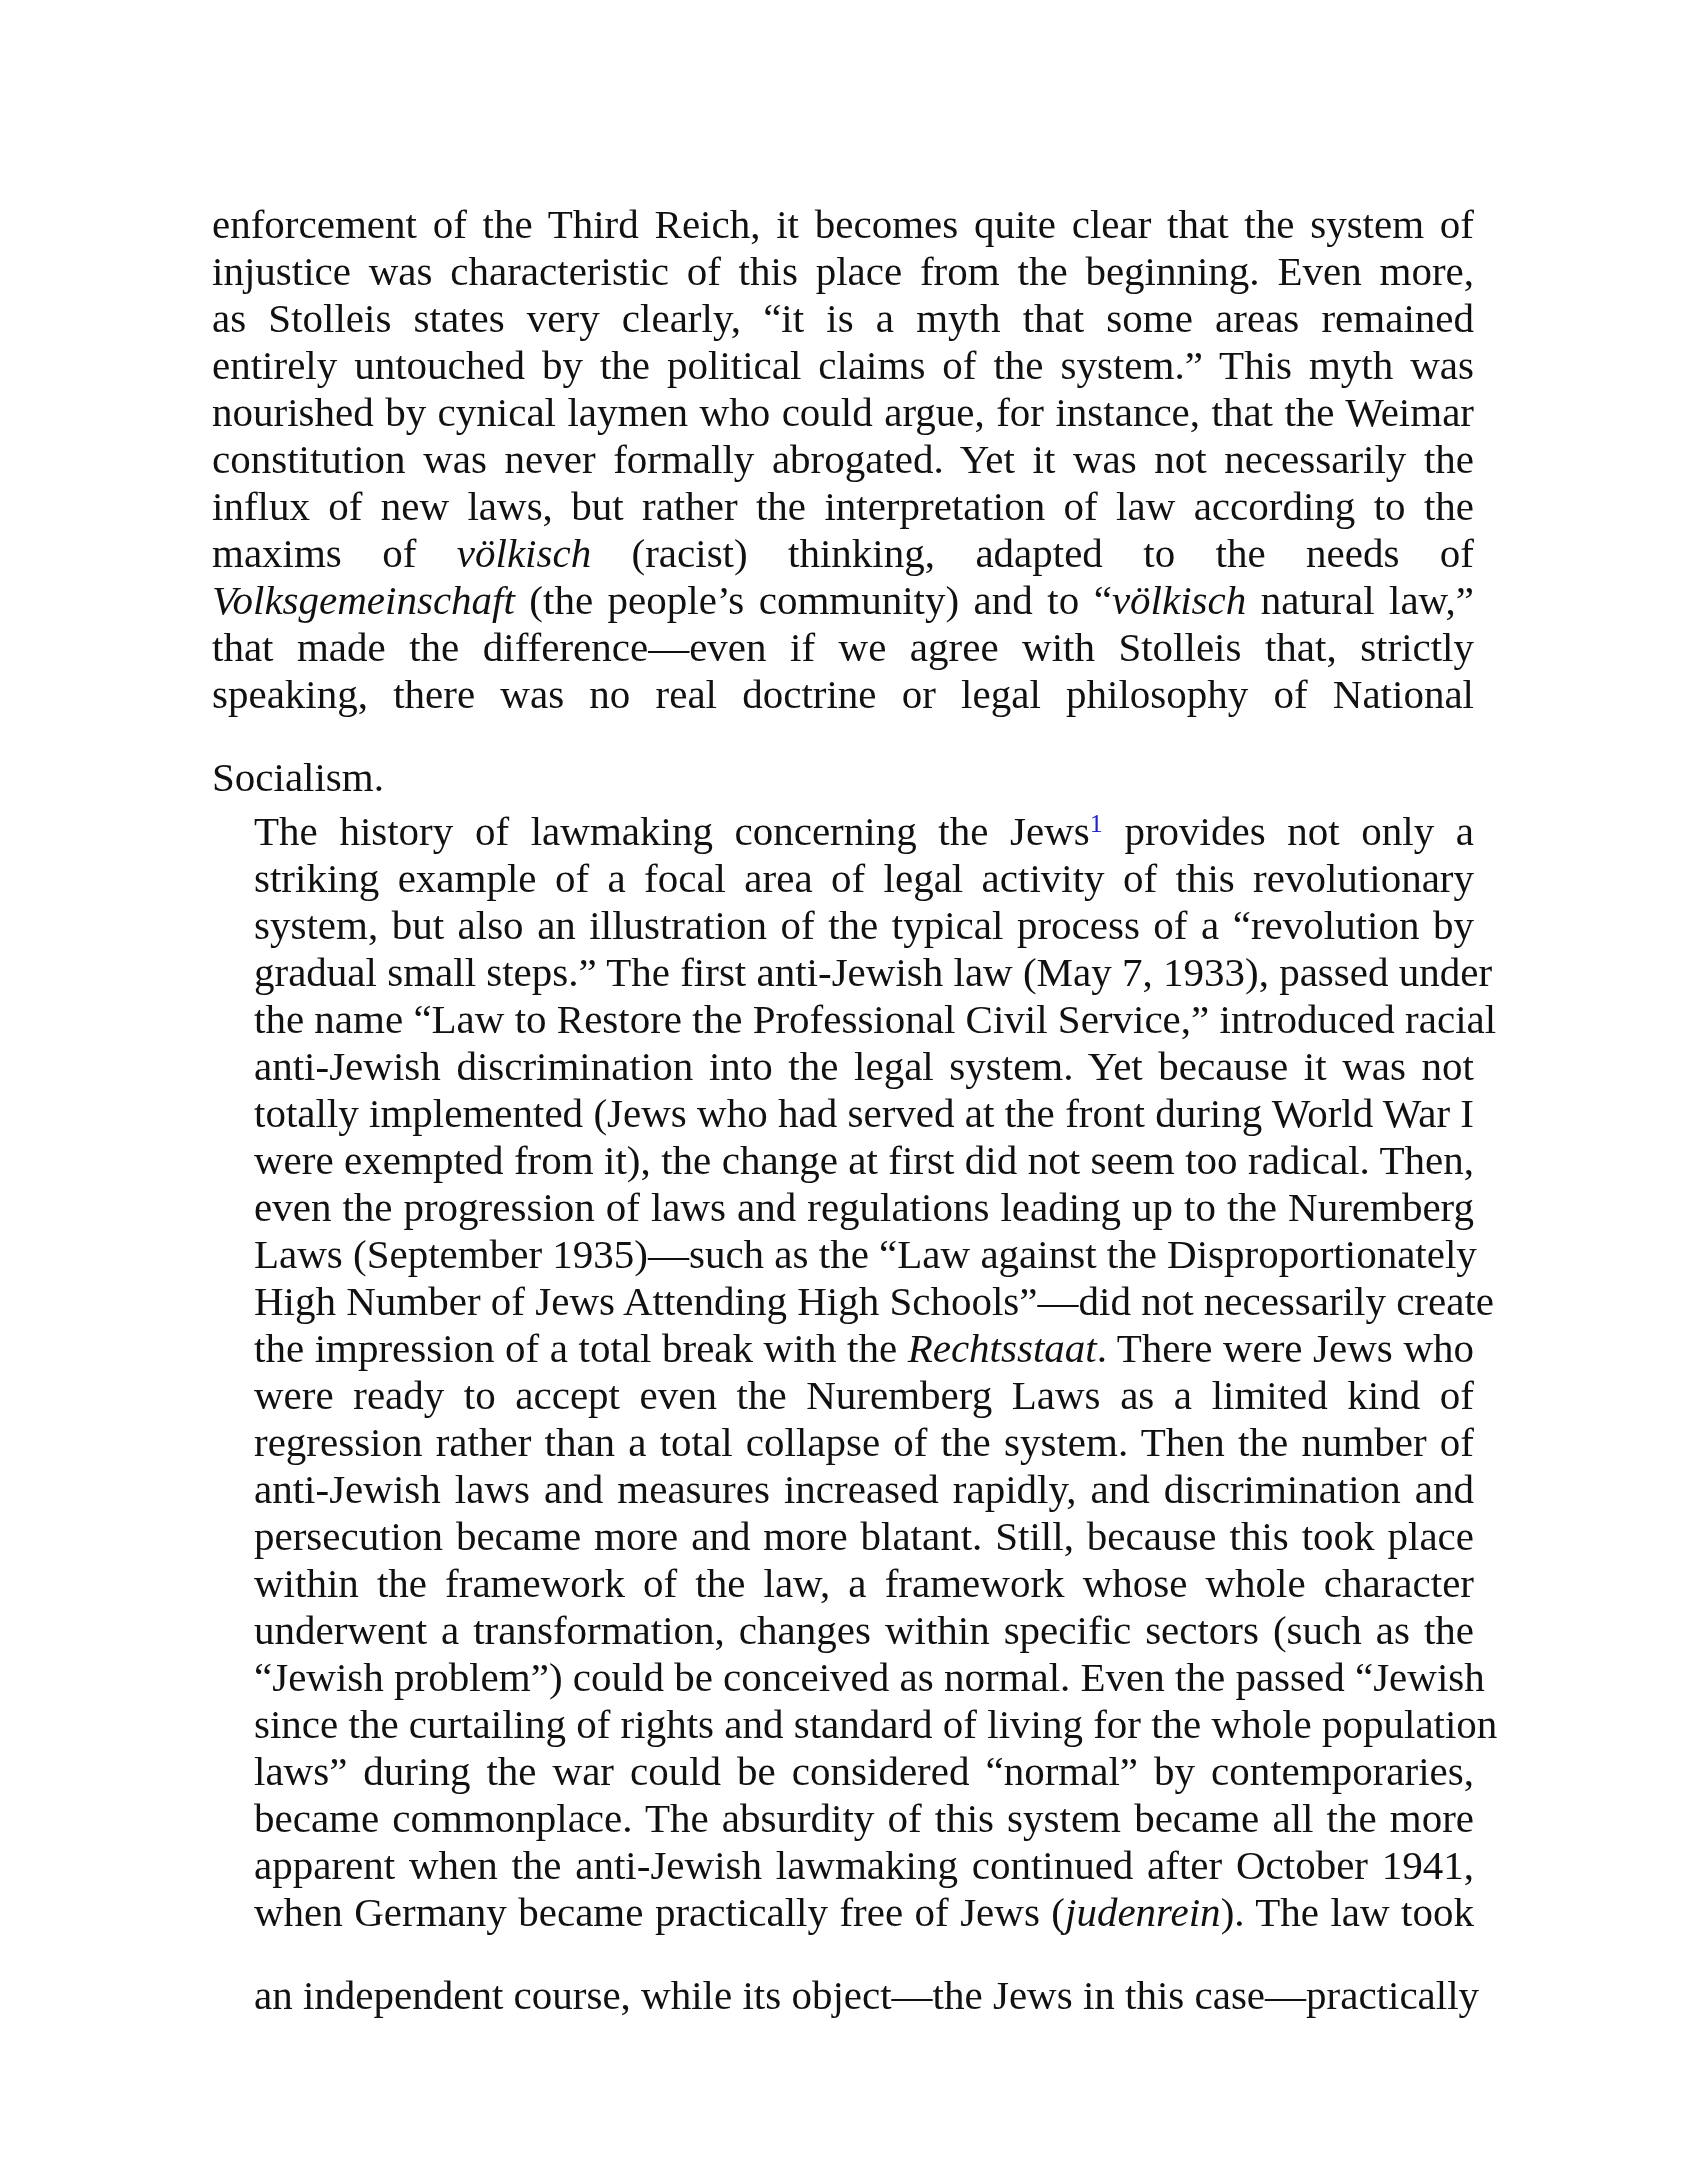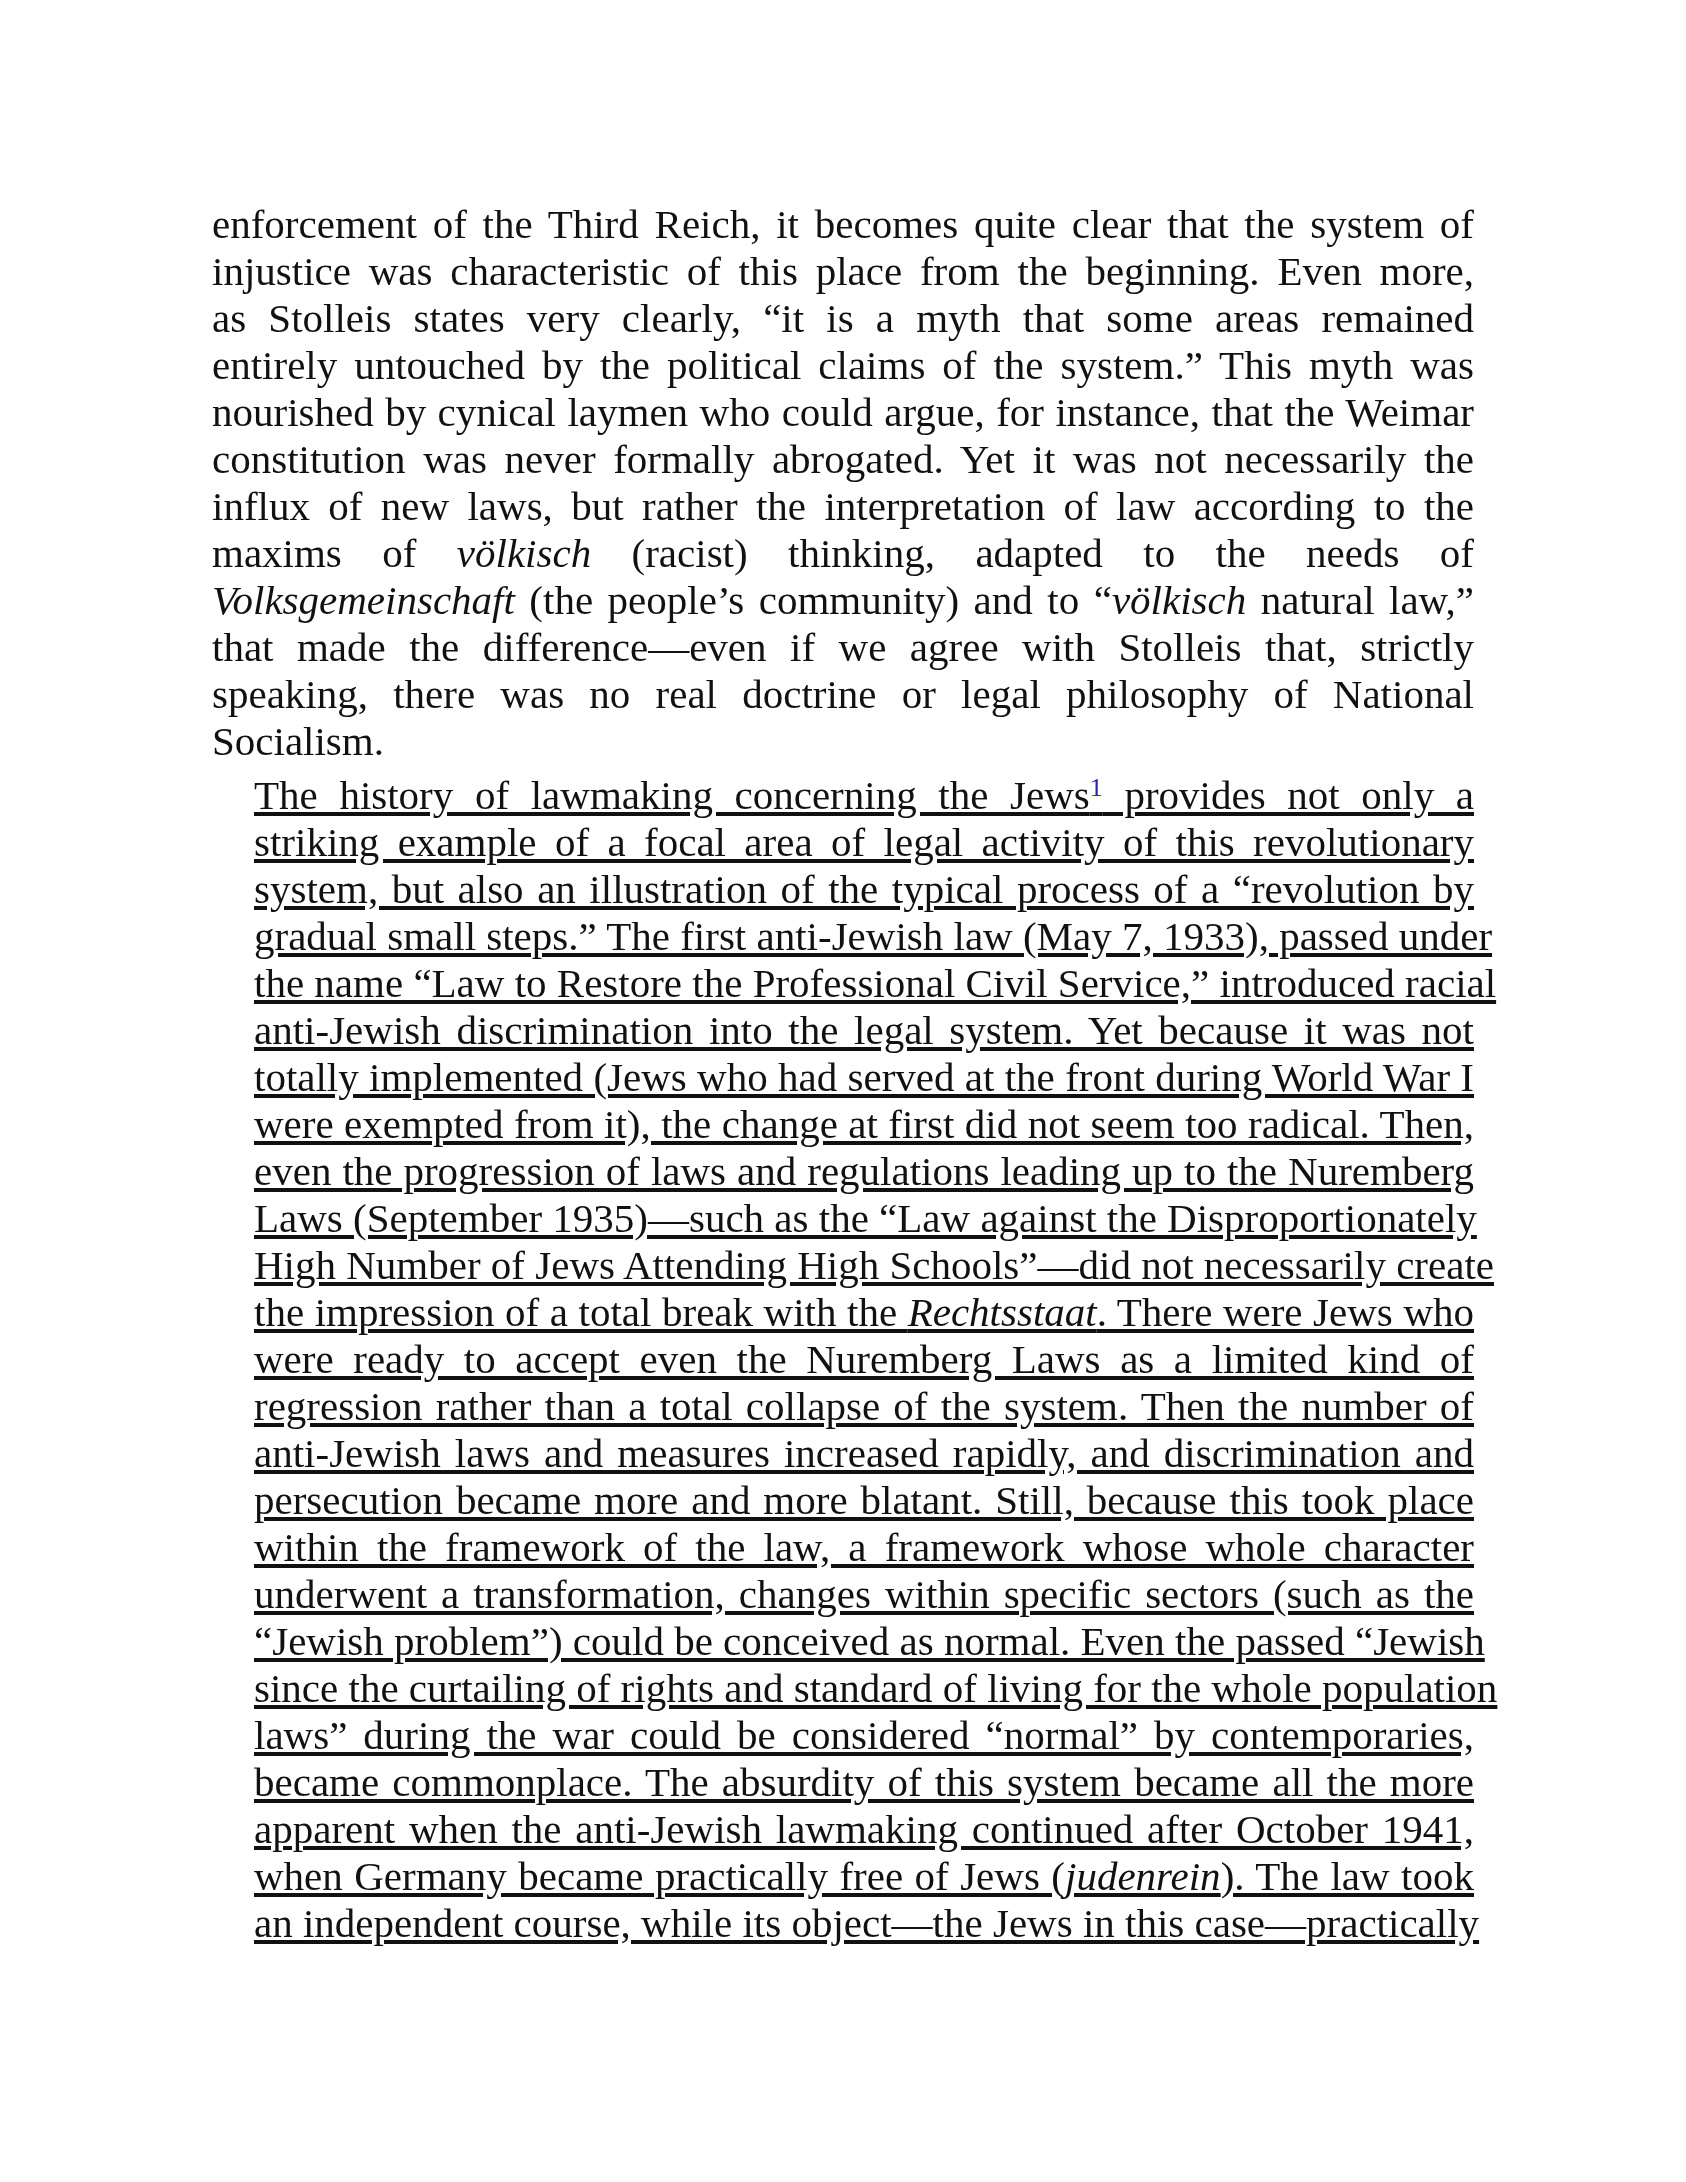--- a/index.html
+++ b/index.html
@@ -22,34 +22,34 @@
     font-size: 41px;
     line-height: 47px;
     color: #111111;
     text-align: justify;
   }
   .para {
     margin: 0;
   }
   .para + .para {
     margin-top: 6.5px;
-    text-decoration: underline;
   }
   .para.indent {
     text-indent: 42px;
   }
   .line {
     display: block;
     text-align: justify;
     text-align-last: justify;
     white-space: nowrap;
     overflow: visible;
   }
   .line.last {
     text-align-last: left;
+    margin-top: 36px;
   }
   .line span.i {
     font-style: italic;
   }
   .fn {
     color: #2222cc;
     font-size: 26px;
     vertical-align: 13px;
     line-height: 0;
   }

